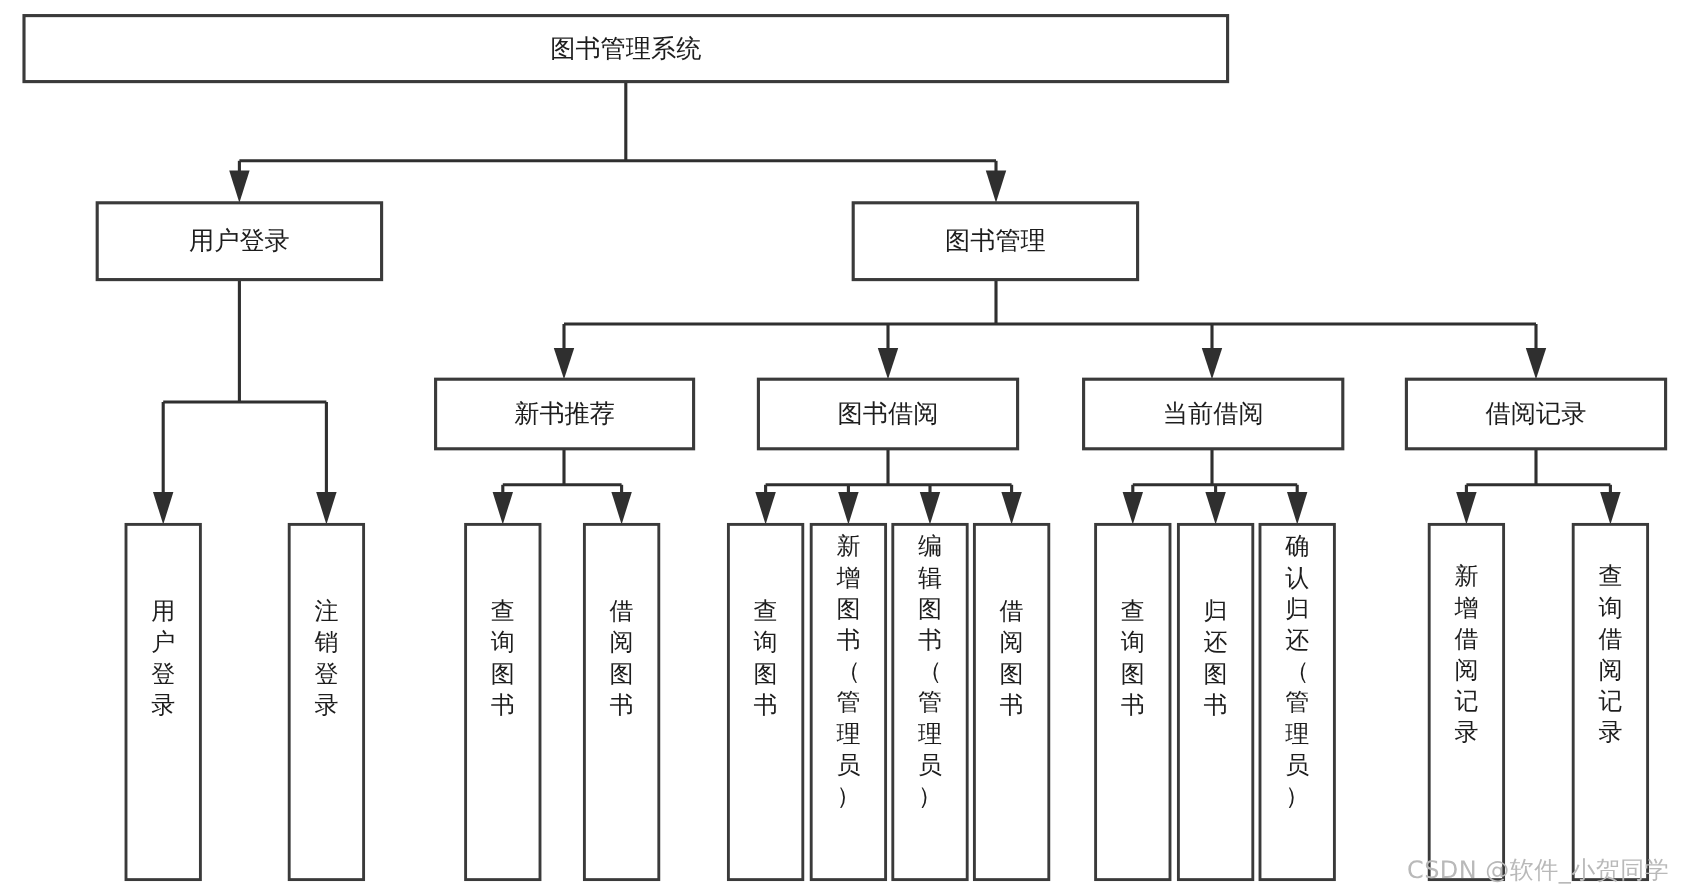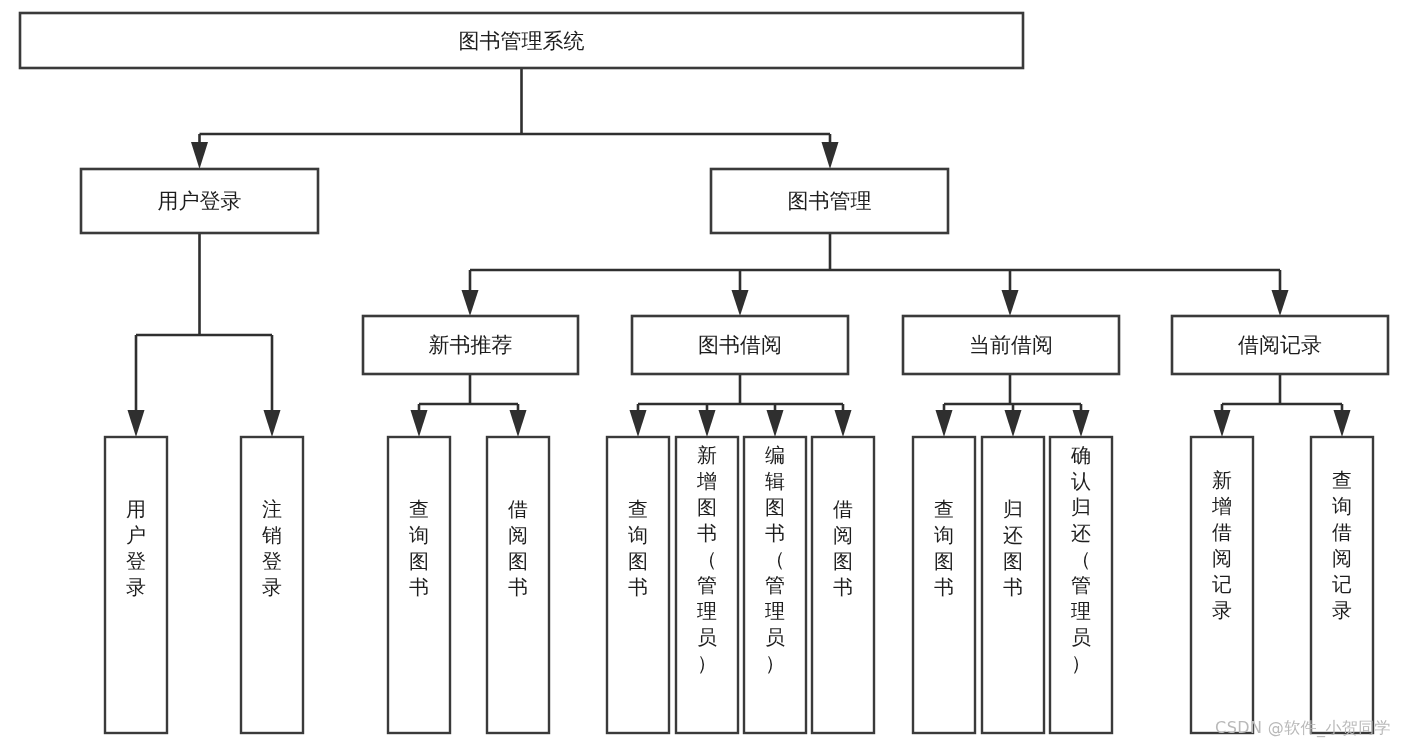--- a/index.html
+++ b/index.html
@@ -57,21 +57,21 @@
     font-family: "DejaVu Sans", "Liberation Sans", sans-serif;
     font-size: 20px;
     fill: #1d1d1d;
     text-anchor: middle;
   }
   .watermark {
     position: absolute;
     right: 14px;
     bottom: 8px;
     font-family: "DejaVu Sans", "Liberation Sans", sans-serif;
-    font-size: 16px;
+    font-size: 20px;
     color: #b9b9b9;
     letter-spacing: 0.4px;
     white-space: nowrap;
     pointer-events: none;
     margin-left: 20px;
   }
 </style>
 </head>
 <body>
 

